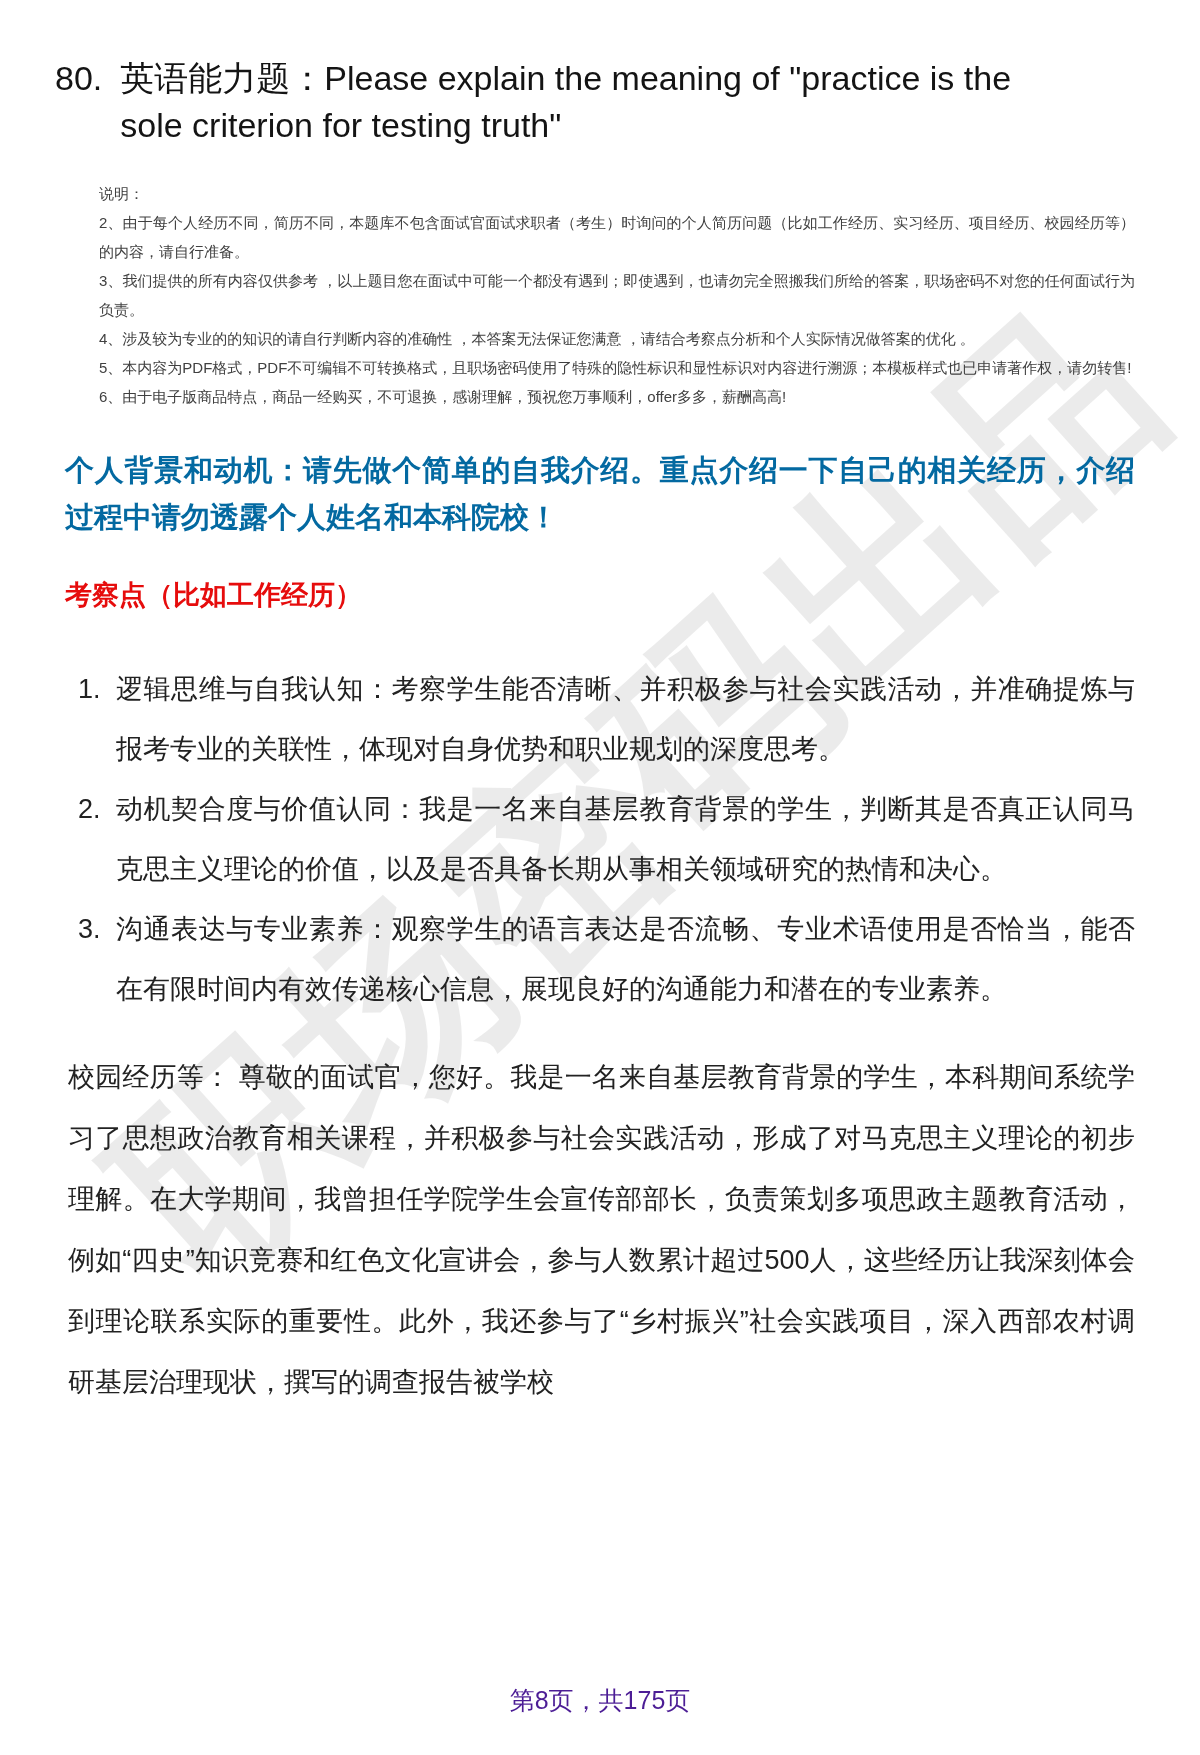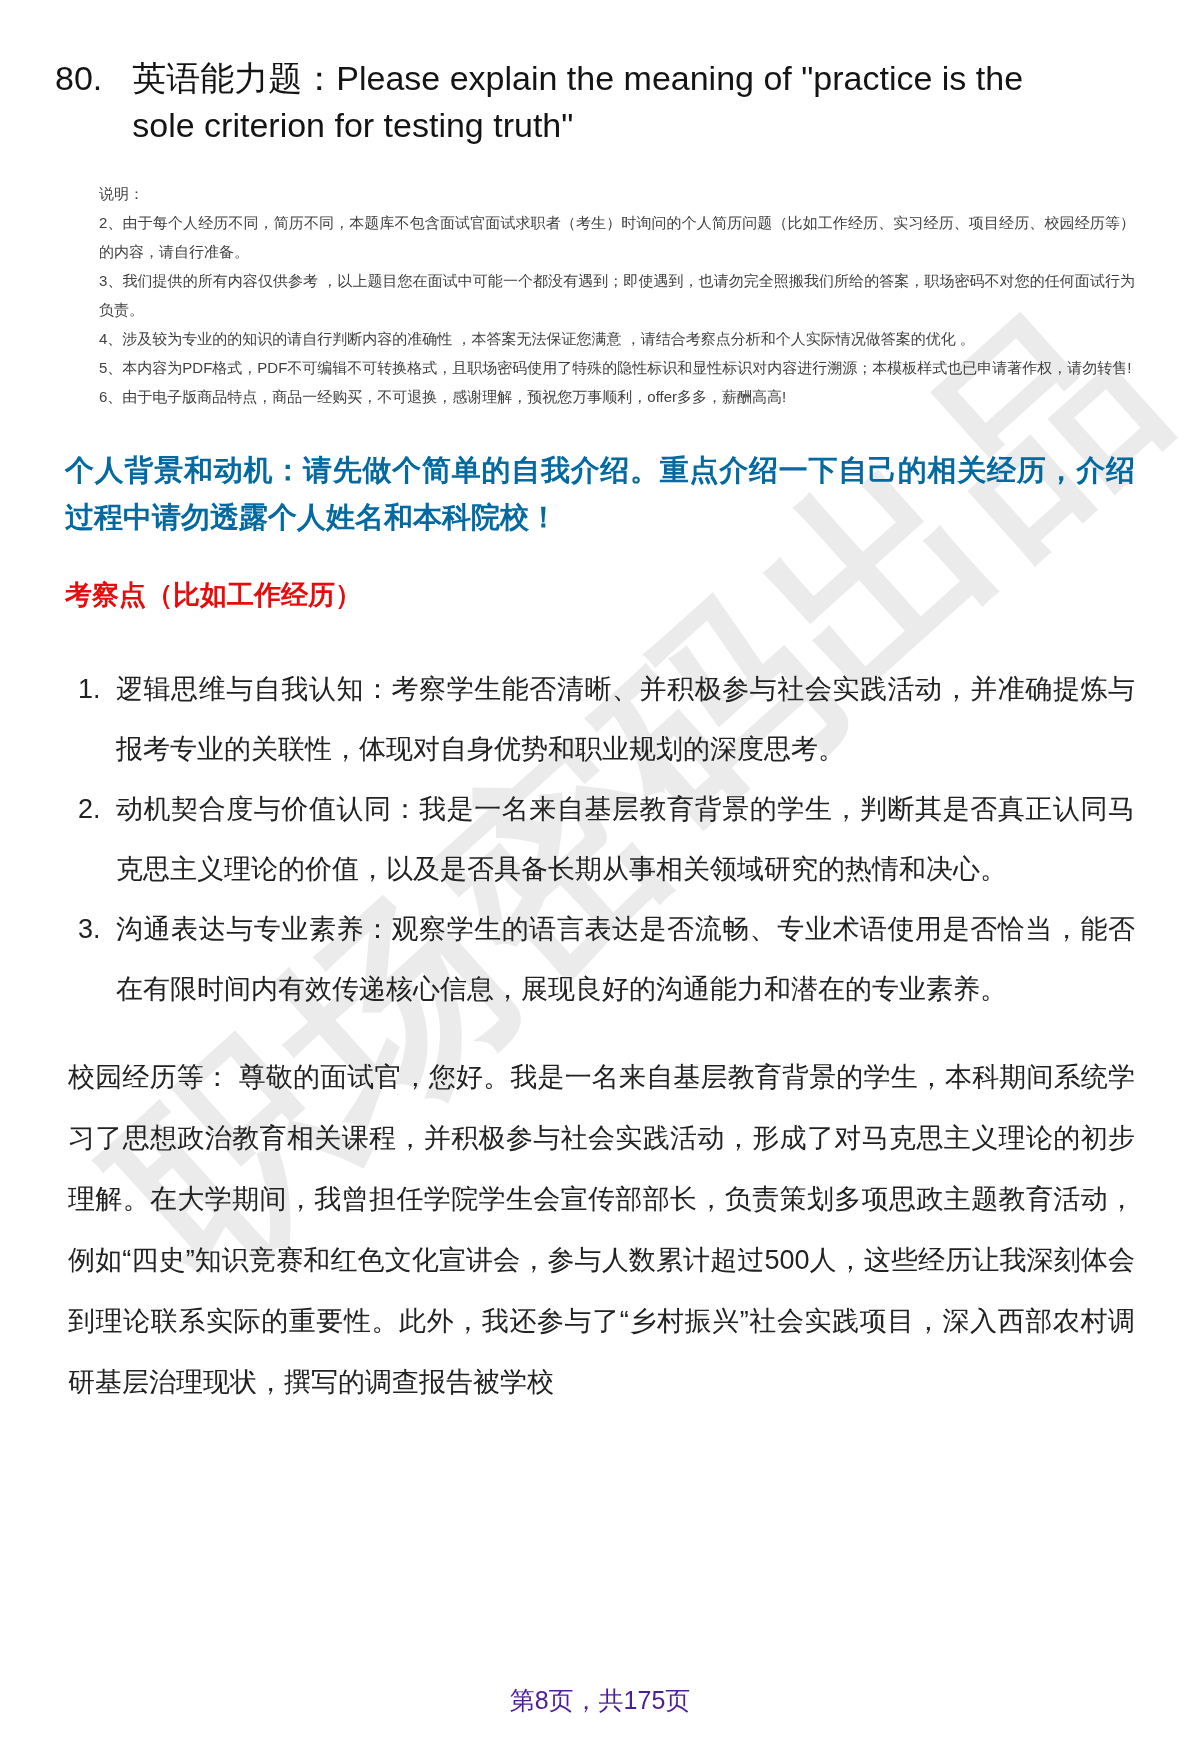--- a/index.html
+++ b/index.html
@@ -34,21 +34,21 @@
   .content { position: relative; z-index: 1; }
 
   .title-row {
     display: flex;
     margin: 55px 65px 0 55px;
     font-size: 34px;
     line-height: 47px;
     font-weight: 500;
     color: #141414;
   }
-  .title-number { flex: 0 0 auto; margin-right: 30px; }
+  .title-number { flex: 0 0 auto; margin-right: 18px; }
   .title-text { max-width: 915px; }
 
   .notes {
     margin: 30px 65px 0 99px;
     font-size: 15px;
     line-height: 29px;
     color: #404040;
     text-align: justify;
   }
   .notes p { margin: 0; }

